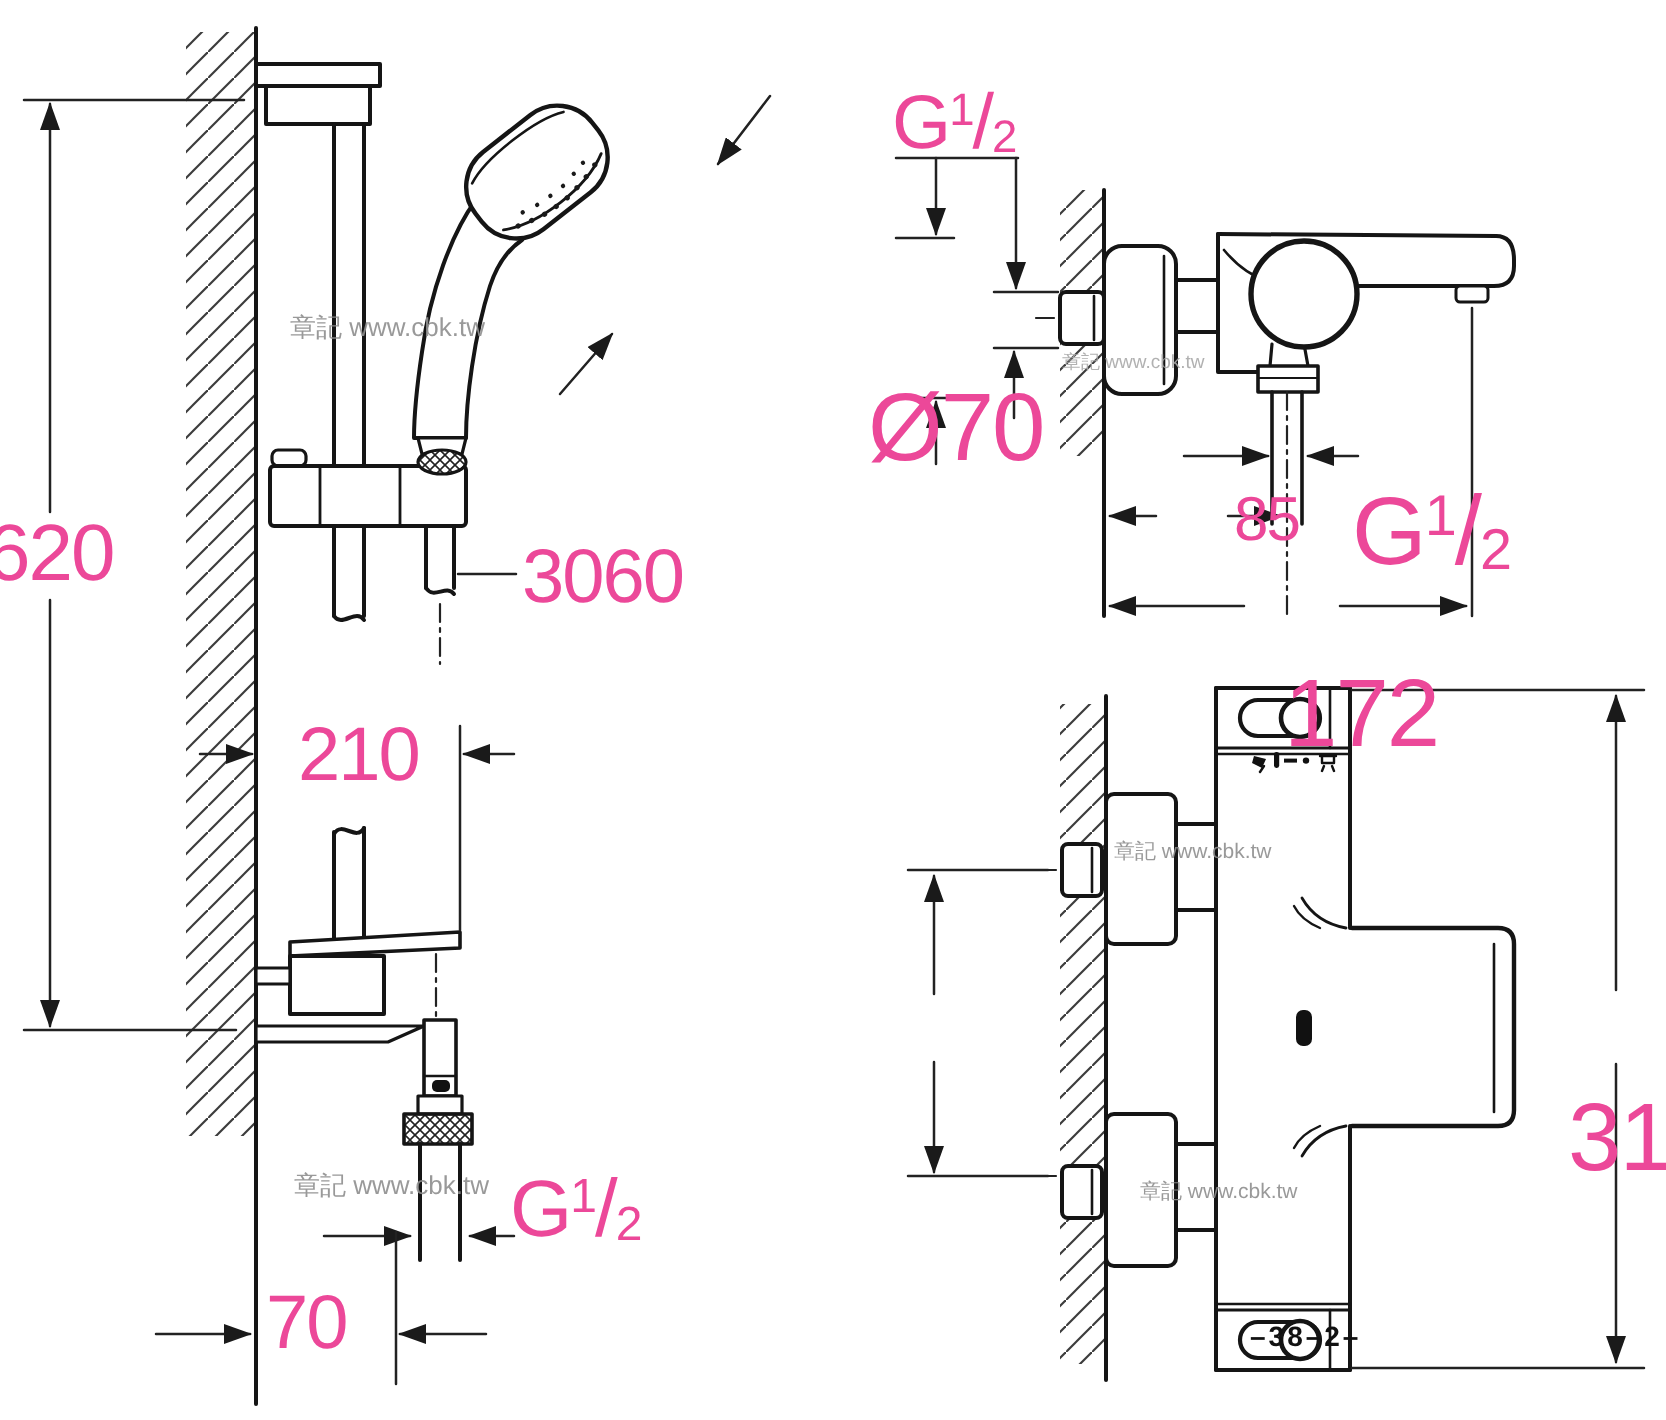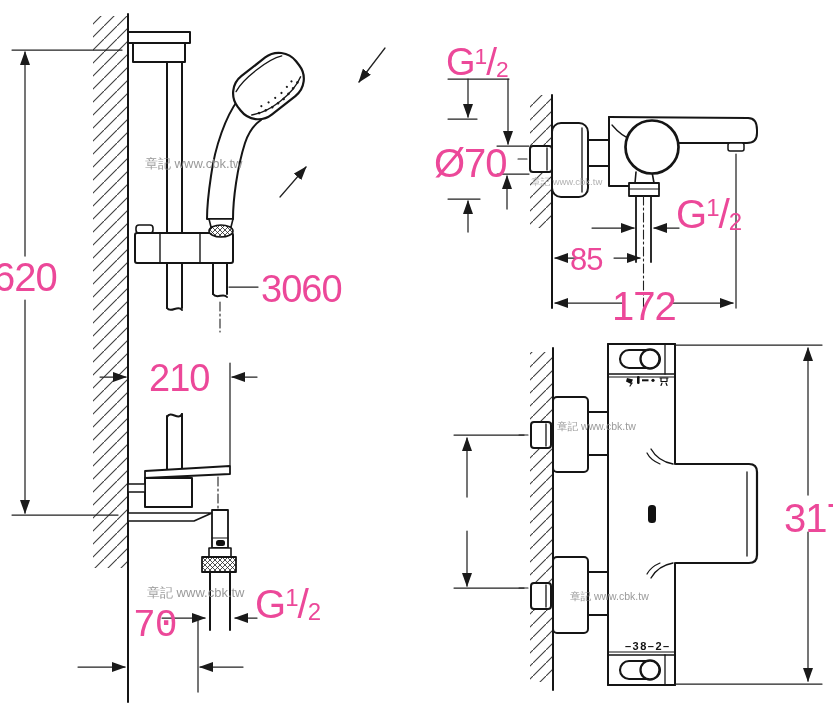--- a/index.html
+++ b/index.html
@@ -1,26 +1,26 @@
 <!DOCTYPE html>
 <html><head>
 <meta charset="utf-8">
 <style>
   html,body{margin:0;padding:0;background:#fff;}
   #canvas{position:relative;width:833px;height:710px;background:#ffffff;overflow:hidden;
           font-family:"Liberation Sans","DejaVu Sans",sans-serif;}
   #art{position:absolute;left:0;top:0;}
   .lbl{position:absolute;color:#ec4899;white-space:nowrap;letter-spacing:-1px;line-height:1;}
-  .f40{font-size:40px;} .f38{font-size:38px;} .f36{font-size:40px;} .f31{font-size:31px;}
+  .f40{font-size:40px;} .f38{font-size:38px;} .f36{font-size:48px;margin-top:48px;} .f31{font-size:31px;}
   .g12 .sup{font-size:.6em;vertical-align:.5em;}
   .g12 .gsl{font-size:1.02em;}
   .g12 .sub{font-size:.6em;vertical-align:-.08em;}
   .wm{position:absolute;color:#8f8f8f;opacity:.9;letter-spacing:0;white-space:nowrap;line-height:1;}
   .wm13{font-size:13px;} .wm10{font-size:10.5px;} .wm9{font-size:9.5px;color:#a9a9a9;}
-  .tscale{position:absolute;font-size:11px;font-weight:bold;color:#111;letter-spacing:1.5px;line-height:1;}
+  .tscale{position:absolute;font-size:14px;font-weight:bold;color:#111;letter-spacing:1.5px;line-height:1;margin-top:20px;}
 </style>
 </head>
 <body>
 
 <div id="canvas">
 
 <svg id="art" width="833" height="710" viewBox="0 0 833 710">
   <defs>
     <pattern id="hatch" width="13" height="13" patternUnits="userSpaceOnUse">
       <path d="M-2,15 L15,-2" stroke="#3c3c3c" stroke-width="1.1" fill="none"></path>
@@ -259,35 +259,35 @@
 
 
 <div class="lbl f38" style="left:261px;top:270px;">3060</div>
 
 <div class="lbl f38" style="left:149px;top:359px;">210</div>
 
 <div class="lbl f40 g12" style="left:255px;top:584px;">
   <span>G</span><span class="sup">1</span><span class="gsl">/</span><span class="sub">2</span>
 </div>
 
-<div class="lbl f38" style="left:133px;top:607px;font-family:Liberation Mono, monospace;">70</div>
+<div class="lbl f38" style="left:133px;top:643px;">70</div>
 
 <div class="lbl f38 g12" style="left:446px;top:43px;">
   <span>G</span><span class="sup">1</span><span class="gsl">/</span><span class="sub">2</span>
 </div>
 
 <div class="lbl f36" style="left:434px;top:143px;">Ø70</div>
 
 <div class="lbl f36 g12" style="left:676px;top:194px;">
   <span>G</span><span class="sup">1</span><span class="gsl">/</span><span class="sub">2</span>
 </div>
 
-<div class="lbl f31" style="left:570px;top:244px;text-align:right;">85</div>
-
-<div class="lbl f36" style="left:612px;top:286px;">172</div>
+<div class="lbl f31" style="left:617px;top:244px;text-align:right;">85</div>
+
+<div class="lbl f36" style="left:642px;top:286px;">172</div>
 
 
 <div class="lbl f36" style="left:784px;top:498px;">317</div>
 
 <div class="tscale" style="left:625px;top:641px;">–38–2–</div>
 
 <div class="wm wm13" style="left:145px;top:157px;">章記 www.cbk.tw</div>
 <div class="wm wm9" style="left:531px;top:177px;">章記 www.cbk.tw</div>
 <div class="wm wm10" style="left:557px;top:421px;">章記 www.cbk.tw</div>
 <div class="wm wm13" style="left:147px;top:586px;">章記 www.cbk.tw</div>

